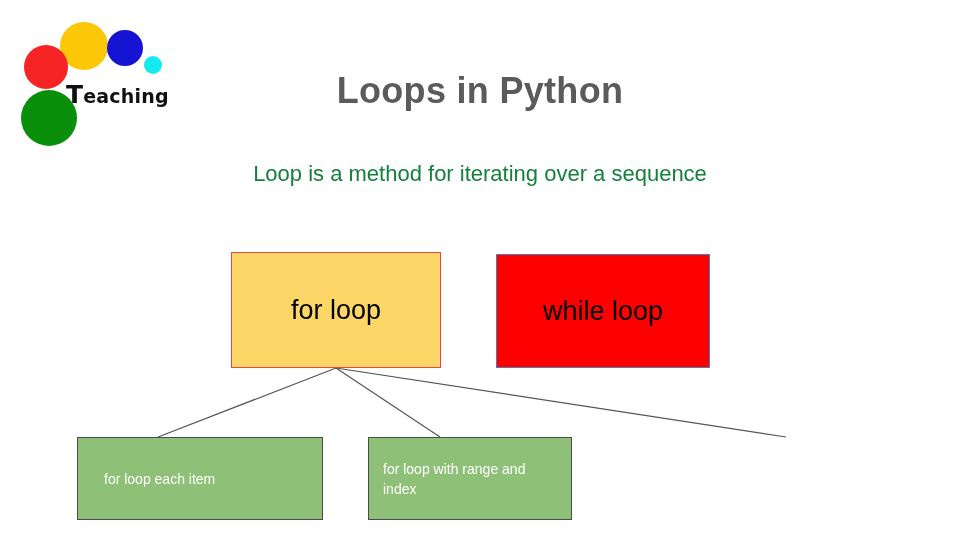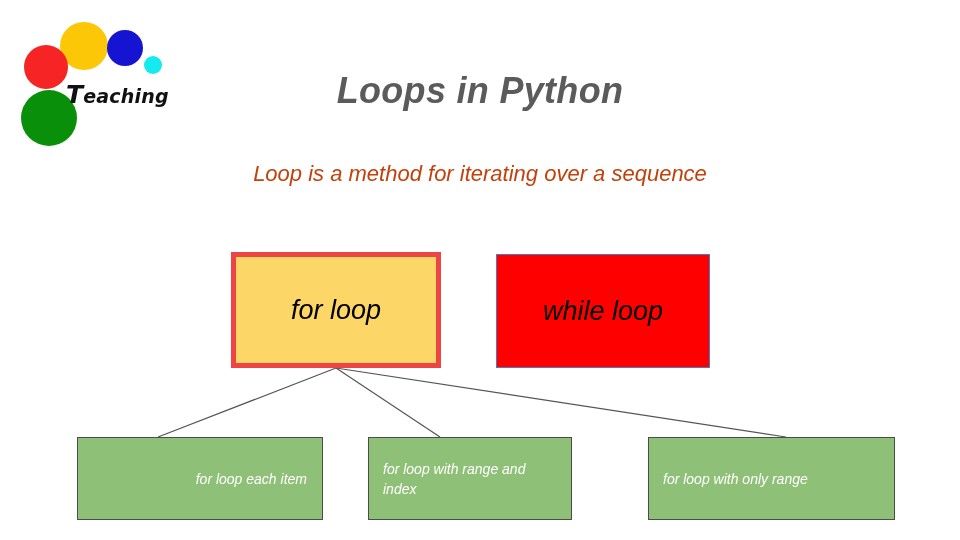--- a/index.html
+++ b/index.html
@@ -10,21 +10,20 @@
   }
   body {
     font-family: "Liberation Sans", sans-serif;
   }
   #slide {
     position: relative;
     width: 960px;
     height: 540px;
     background: #ffffff;
     overflow: hidden;
-    font-style: italic;
   }
 
   
   #logo {
     position: absolute;
     left: 14px;
     top: 14px;
     width: 175px;
     height: 135px;
   }
@@ -55,21 +54,21 @@
     letter-spacing: 0.3px;
   }
   #subtitle {
     position: absolute;
     left: 160px;
     top: 157px;
     width: 640px;
     text-align: center;
     font-size: 22px;
     line-height: 34px;
-    color: #c2410c;
+    color: #15803d;
   }
   #subtitle .ln { display: block; }
 
   
   #connectors {
     position: absolute;
     left: 0;
     top: 0;
     width: 960px;
     height: 540px;
@@ -84,21 +83,21 @@
     align-items: center;
   }
   .node-label { width: 100%; }
 
   #box-for-loop {
     left: 231px;
     top: 252px;
     width: 210px;
     height: 116px;
     background: #fcd767;
-    border: 5px solid #ef4444;
+    border: 1px solid #ef4444;
     justify-content: center;
   }
   #box-for-loop .node-label {
     text-align: center;
     font-size: 27px;
     color: #000000;
   }
 
   #box-while-loop {
     left: 496px;
@@ -121,21 +120,21 @@
     border: 1px solid #4d4d48;
     top: 437px;
   }
   .leaf .node-label {
     font-size: 14px;
     line-height: 20px;
     color: #ffffff;
     padding: 0 14px;
   }
   #leaf-1 { left: 77px;  width: 246px; }
-  #leaf-1 .node-label { text-align: right; padding: 0 15px; }
+  #leaf-1 .node-label { text-align: left; padding: 0 26px; }
   #leaf-2 { left: 368px; width: 204px; }
   #leaf-3 { left: 648px; width: 247px; }
 </style>
 </head>
 <body>
 
 <div id="slide">
 
   <div id="logo">
     <svg width="175" height="135" viewBox="0 0 175 135">
@@ -168,17 +167,14 @@
   </div>
 
   <div class="node leaf" id="leaf-1">
     <span class="node-label">for loop each item</span>
   </div>
 
   <div class="node leaf" id="leaf-2">
     <span class="node-label">for loop with range and index</span>
   </div>
 
-  <div class="node leaf" id="leaf-3">
-    <span class="node-label">for loop with only range</span>
-  </div>
 
 </div>
 
 </body></html>

